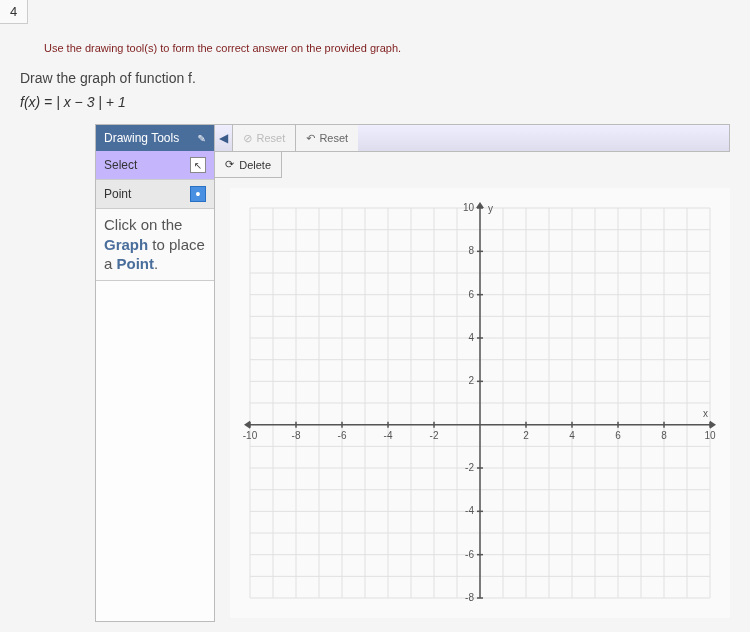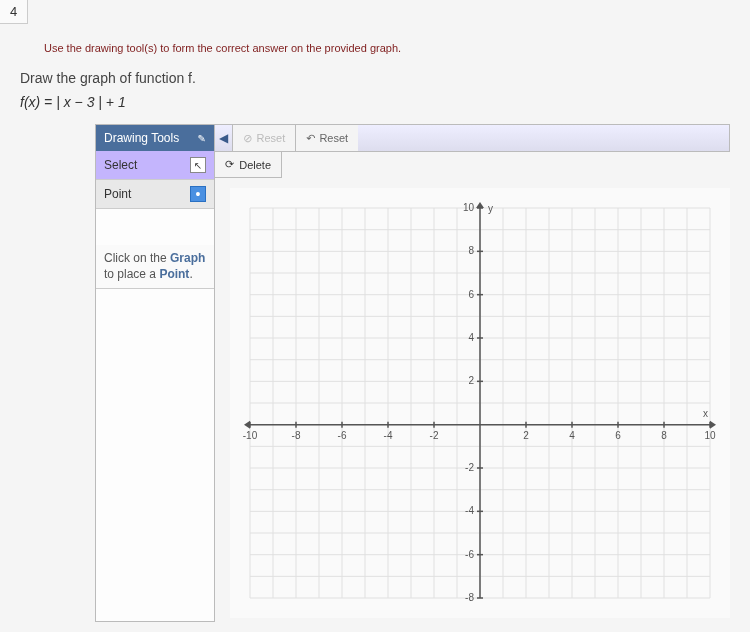--- a/index.html
+++ b/index.html
@@ -71,26 +71,25 @@
       align-items: center;
       background: #c4b5fd;
       cursor: pointer;
     }
     .tool-item.active {
       background: #e8e8e8;
       border-left: none;
     }
     .tool-hint {
       padding: 6px 8px;
-      font-size: 12px;
+      font-size: 15px;
       color: #555;
       line-height: 1.3;
       border-bottom: 1px solid #ccc;
       background: #fafafa;
-      margin-top: 36px;
     }
     .tool-hint b {
       color: #4a6e9c;
     }
     .icon-box {
       width: 16px;
       height: 16px;
       border: 1px solid #888;
       background: white;
       display: inline-flex;

